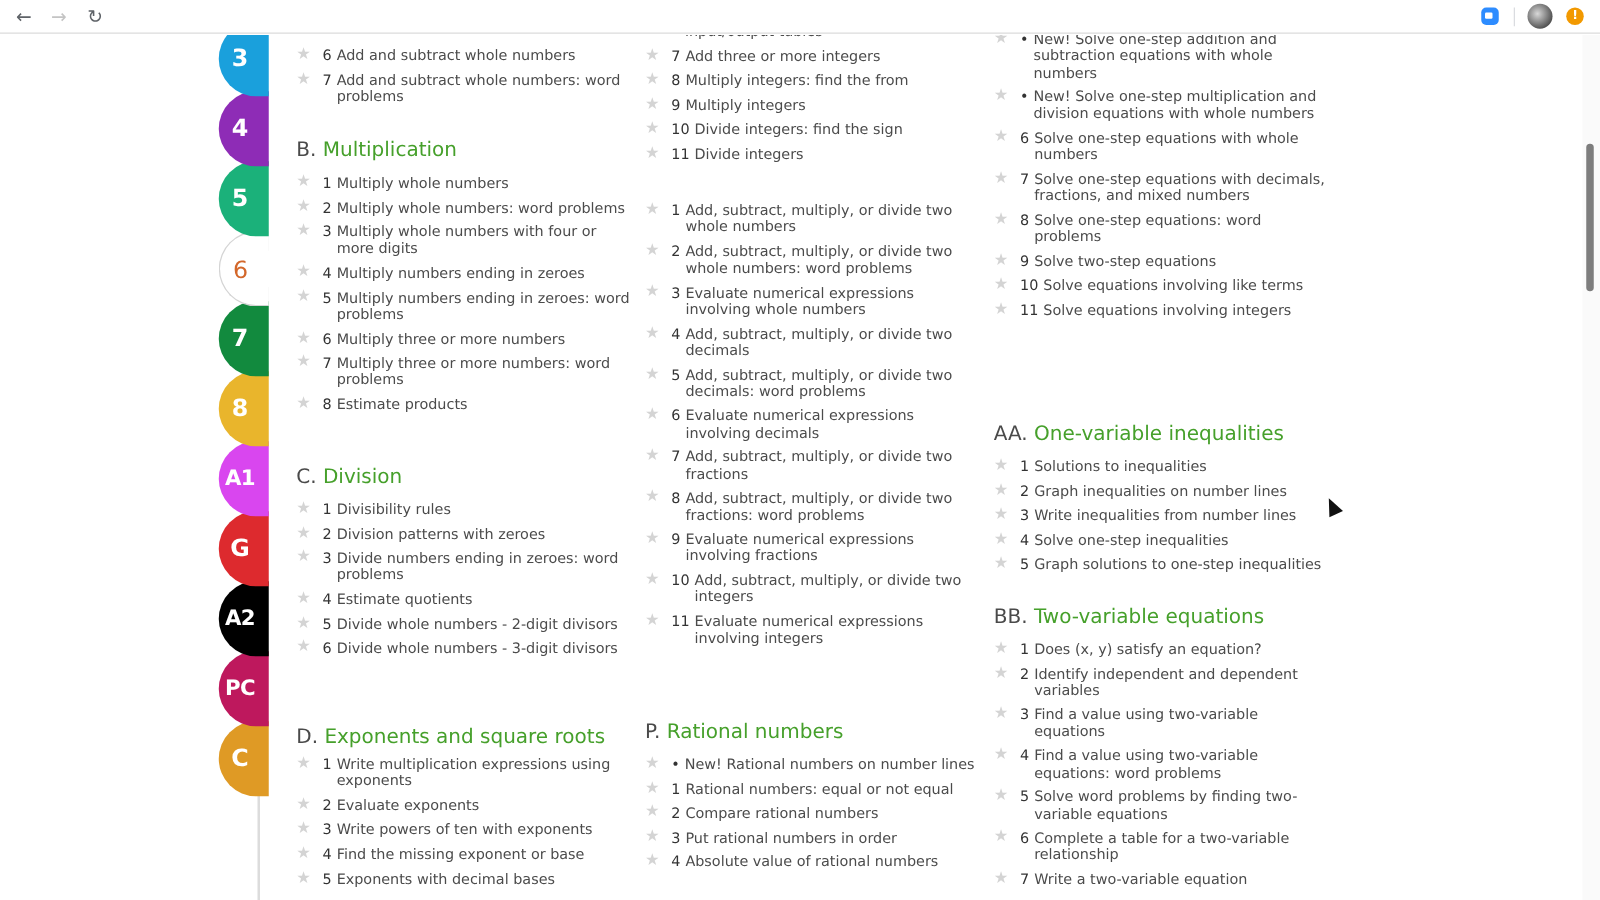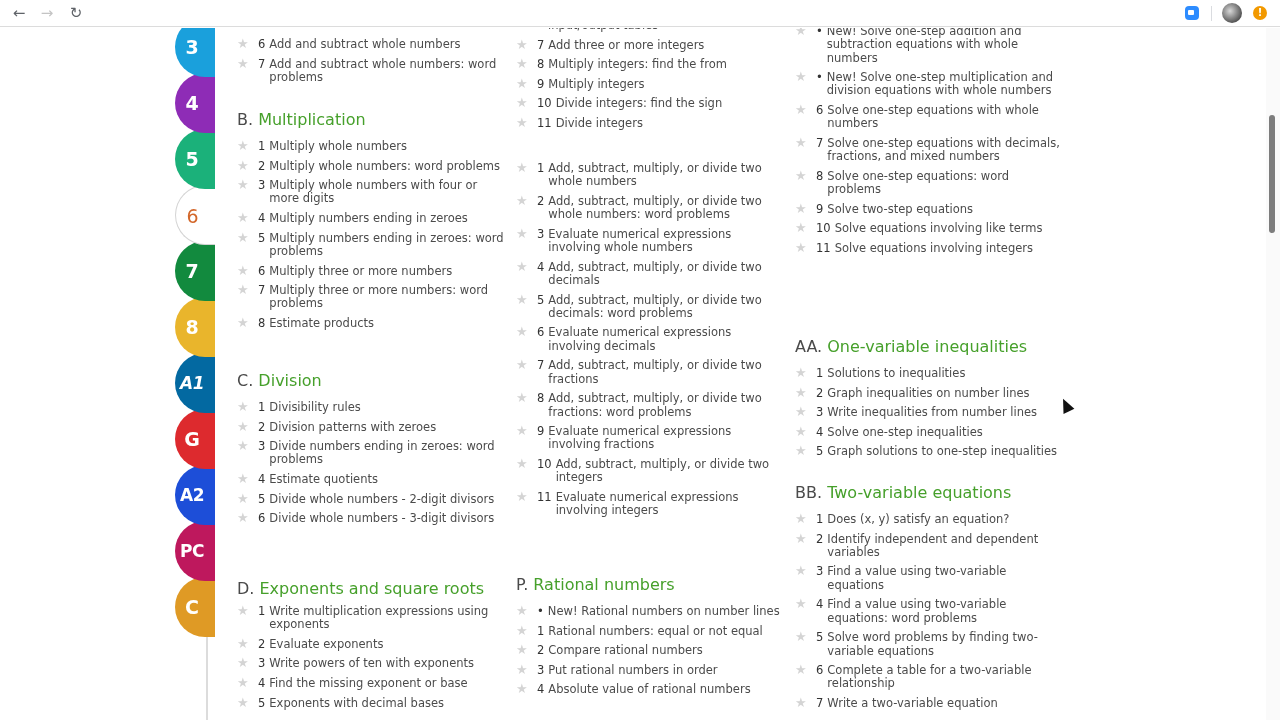--- a/index.html
+++ b/index.html
@@ -65,23 +65,23 @@
 </div>
 
 <div class="page">
   <div class="grade-tabs" id="grade-tabs">
       <div class="grade-tab" style="top: 0px; background: rgb(26, 160, 220); z-index: 20;">3</div>
       <div class="grade-tab" style="top: 56px; background: rgb(142, 44, 182); z-index: 19;">4</div>
       <div class="grade-tab" style="top: 112px; background: rgb(27, 177, 122); z-index: 18;">5</div>
       <div class="grade-tab active" style="top: 168px; z-index: 17;">6</div>
       <div class="grade-tab" style="top: 224px; background: rgb(18, 138, 62); z-index: 16;">7</div>
       <div class="grade-tab" style="top: 280px; background: rgb(233, 181, 44); z-index: 15;">8</div>
-      <div class="grade-tab small" style="top: 336px; background: #0369a1; z-index: 14; font-style: italic;">A1</div>
+      <div class="grade-tab small" style="top: 336px; background: #d946ef; z-index: 14;">A1</div>
       <div class="grade-tab" style="top: 392px; background: rgb(221, 42, 46); z-index: 13;">G</div>
-      <div class="grade-tab small" style="top: 448px; background: #1d4ed8; z-index: 12;">A2</div>
+      <div class="grade-tab small" style="top: 448px; background: #000000; z-index: 12;">A2</div>
       <div class="grade-tab small" style="top: 504px; background: #be185d; z-index: 11;">PC</div>
       <div class="grade-tab" style="top: 560px; background: rgb(223, 154, 37); z-index: 10;">C</div>
     </div>
   <div class="left-border"></div>
 
   <div class="col" id="col-0" style="left:237px">
       <div style="position: absolute; left: 0px; top: 10px; width: 270px;">
         <div class="skill">
           <span class="star">★</span>
           <div class="row">

